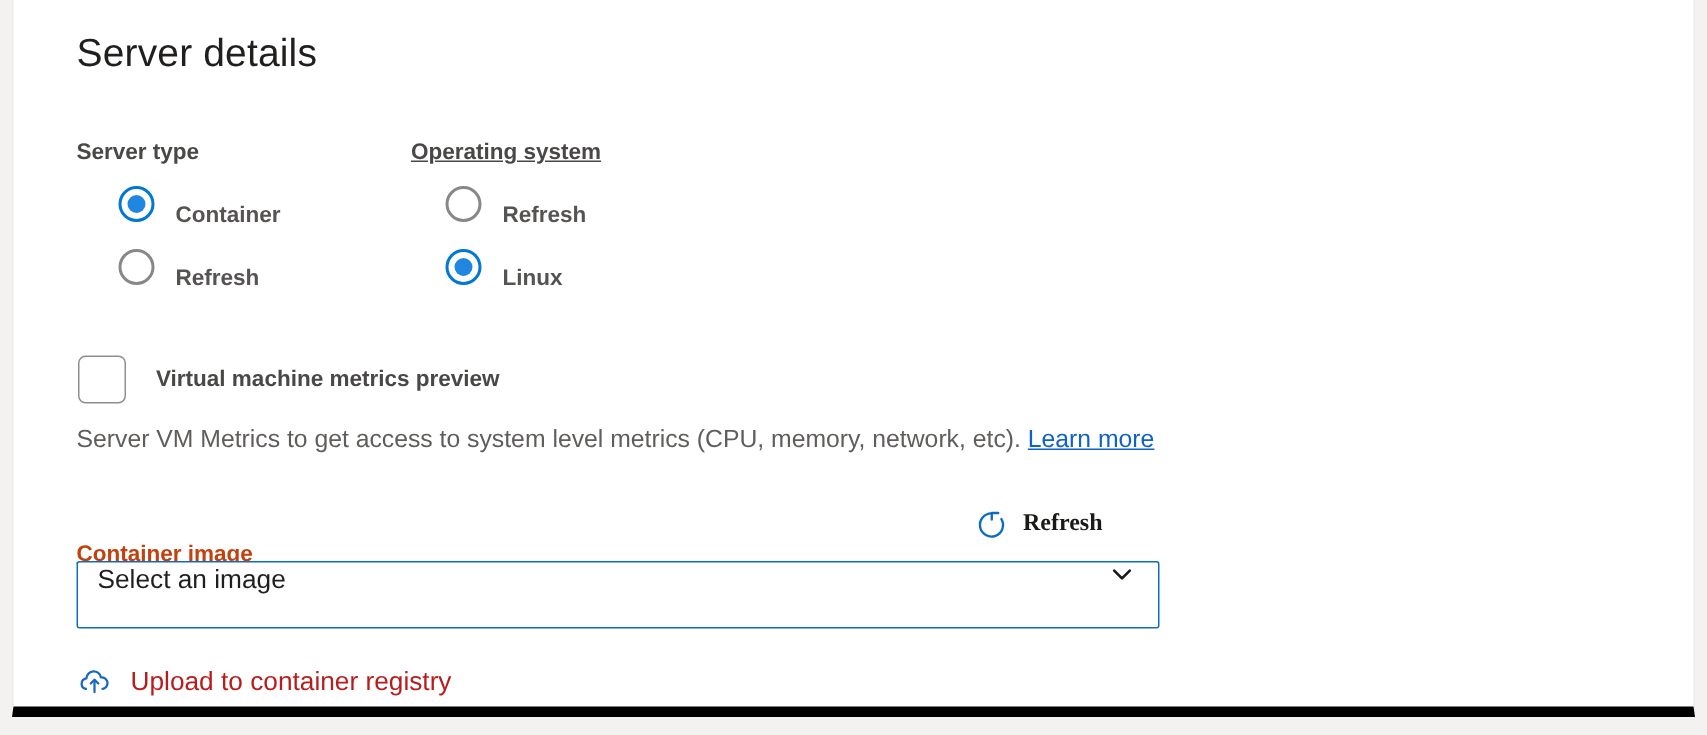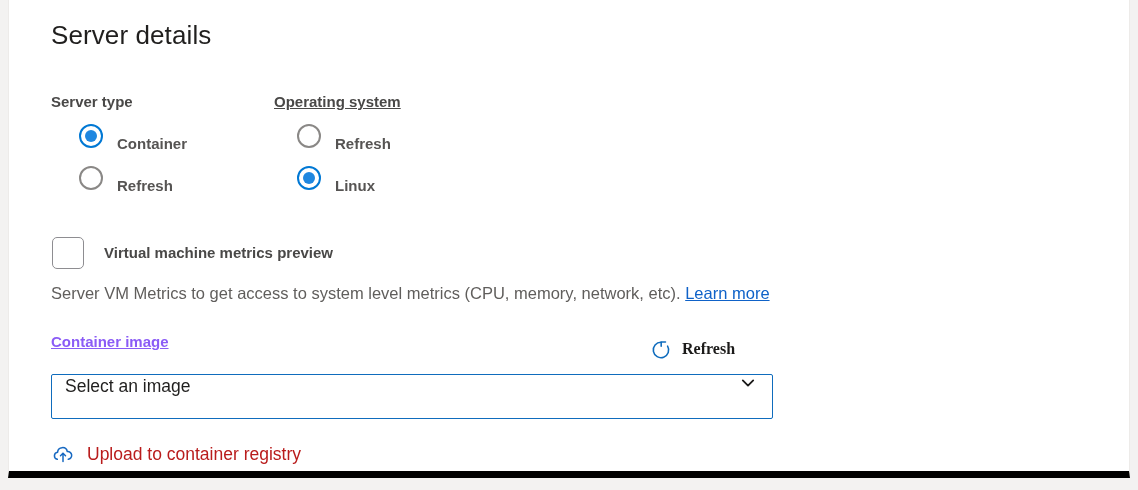--- a/index.html
+++ b/index.html
@@ -152,24 +152,24 @@
   .desc a.learn-more {
     color: #0f62c8;
     text-decoration: underline;
     cursor: pointer;
   }
 
   
   .field-label {
     position: absolute;
     left: 8px;
-    top: 332px;
+    top: 360px;
     font-size: 15px;
     font-weight: bold;
-    color: #8b5cf6;
+    color: #c2410c;
     line-height: 20px;
     white-space: nowrap;
     text-decoration: underline;
   }
 
   .refresh-btn {
     position: absolute;
     left: 607px;
     top: 339px;
     display: flex;

